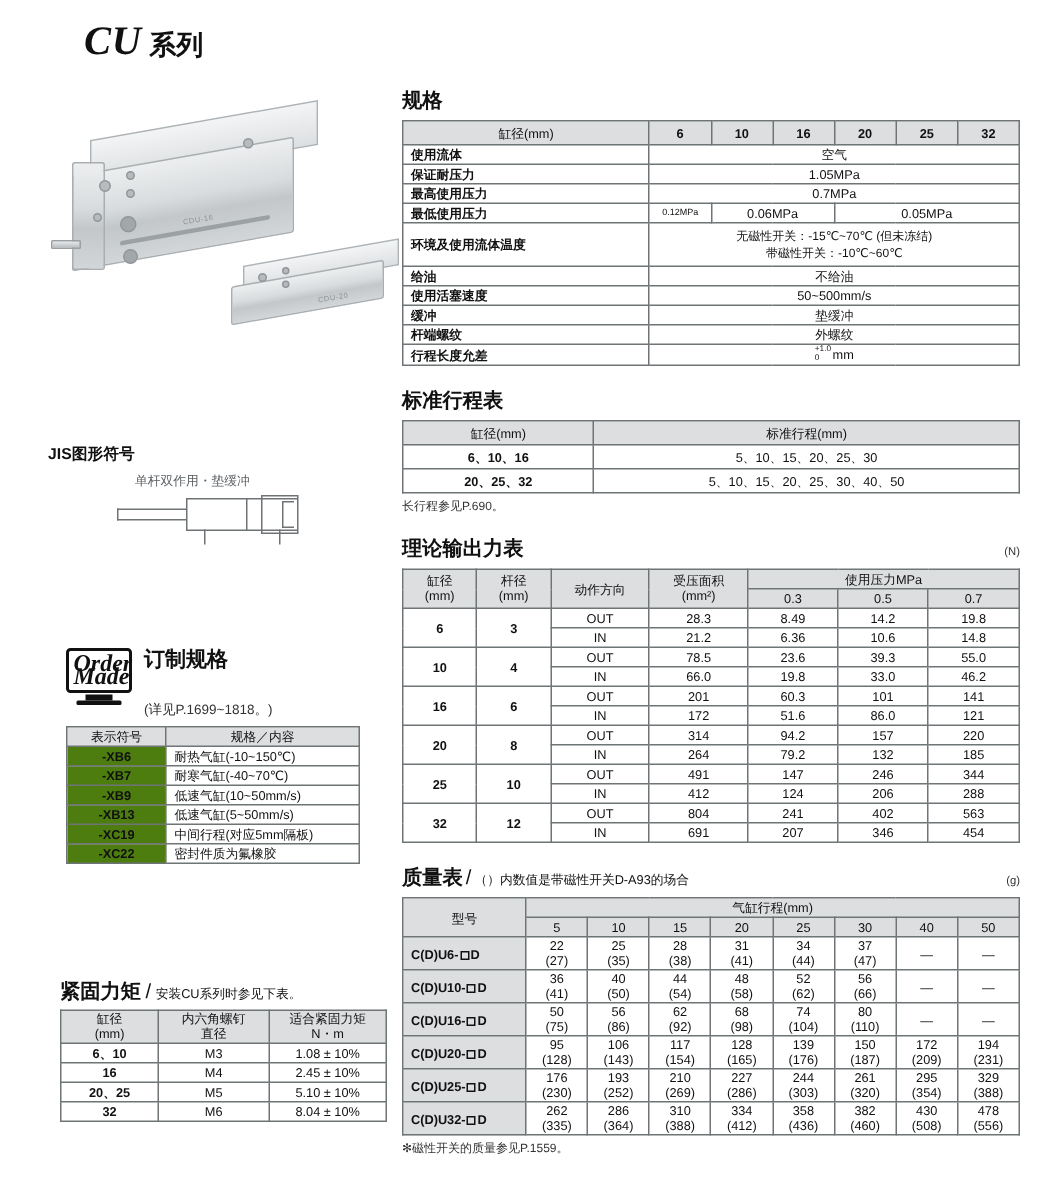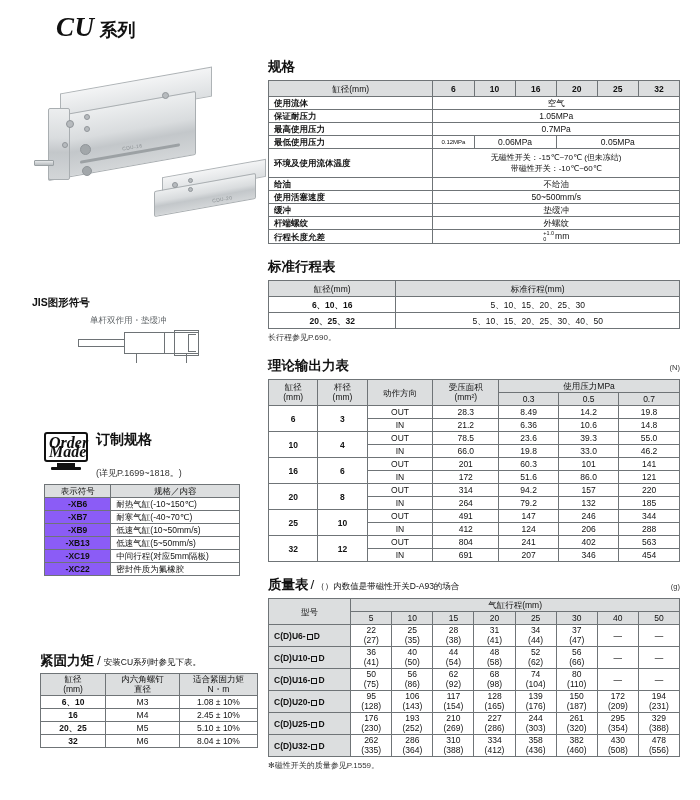--- a/index.html
+++ b/index.html
@@ -79,21 +79,21 @@
 
   
   table { border-collapse: collapse; width: 100%; table-layout: fixed; }
   td, th {
     border: 1px solid #6f7477;
     font-size: 8.5px; font-weight: normal;
     text-align: center; padding: 1px 2px; line-height: 10px;
     background: #fff;
   }
   th { background: #dcdedf; font-weight: normal; }
-  .hl { background: #8b5cf6; }
+  .hl { background: #4d7c0f; }
   .lbl { text-align: left; padding-left: 5px; font-weight: bold; font-size: 8.5px; }
   .b { font-weight: bold; }
   .tall td, .tall th { height: 16px; }
   .two-line { line-height: 9.5px; }
   .small { font-size: 6px; }
   .temp-cell { font-size:8px; line-height:11px; padding:3px 2px; }
   .temp-cell .paren { font-size:8px; }
   .frac { display:inline-block; vertical-align:middle; font-size:5.5px; line-height:5.5px; text-align:left; margin-right:1px; }
 
   .mass-model { text-align:left; padding-left:5px; font-weight:bold; font-size:8.5px; background:#dcdedf; }

